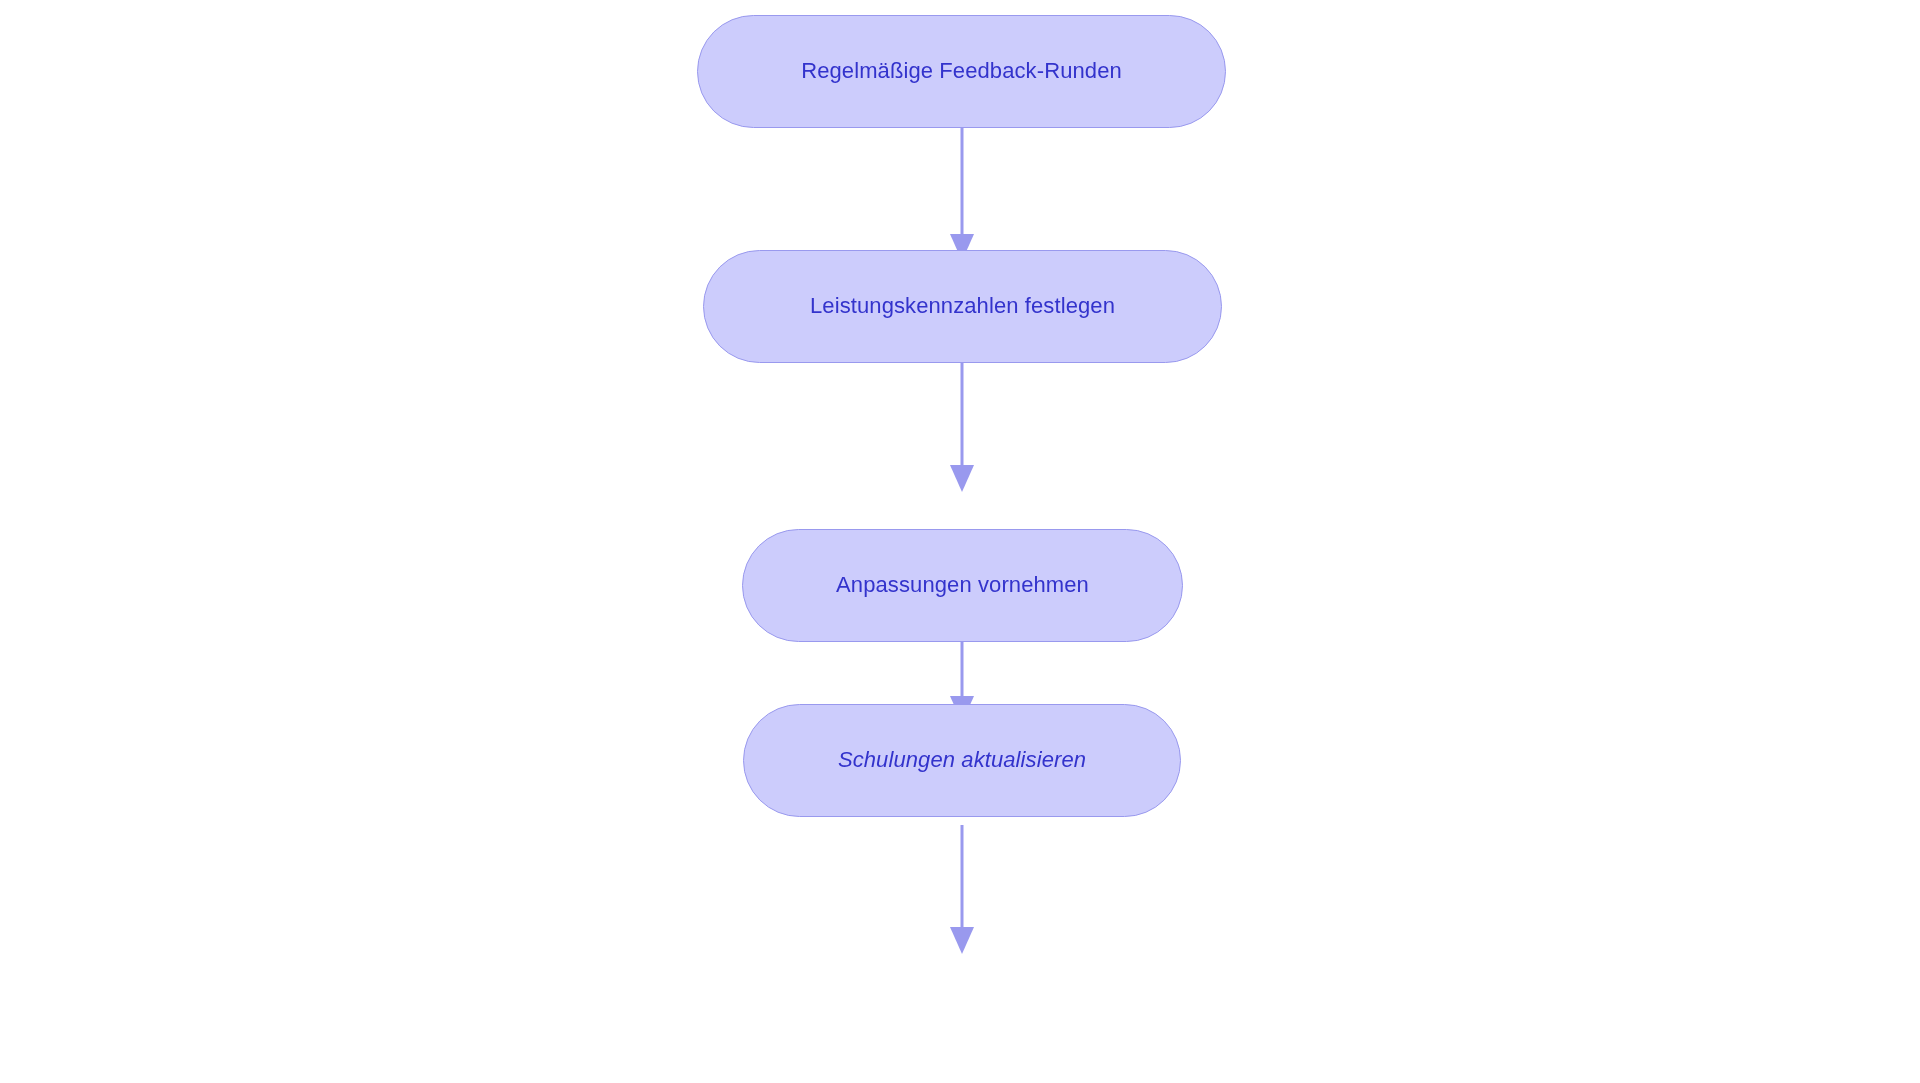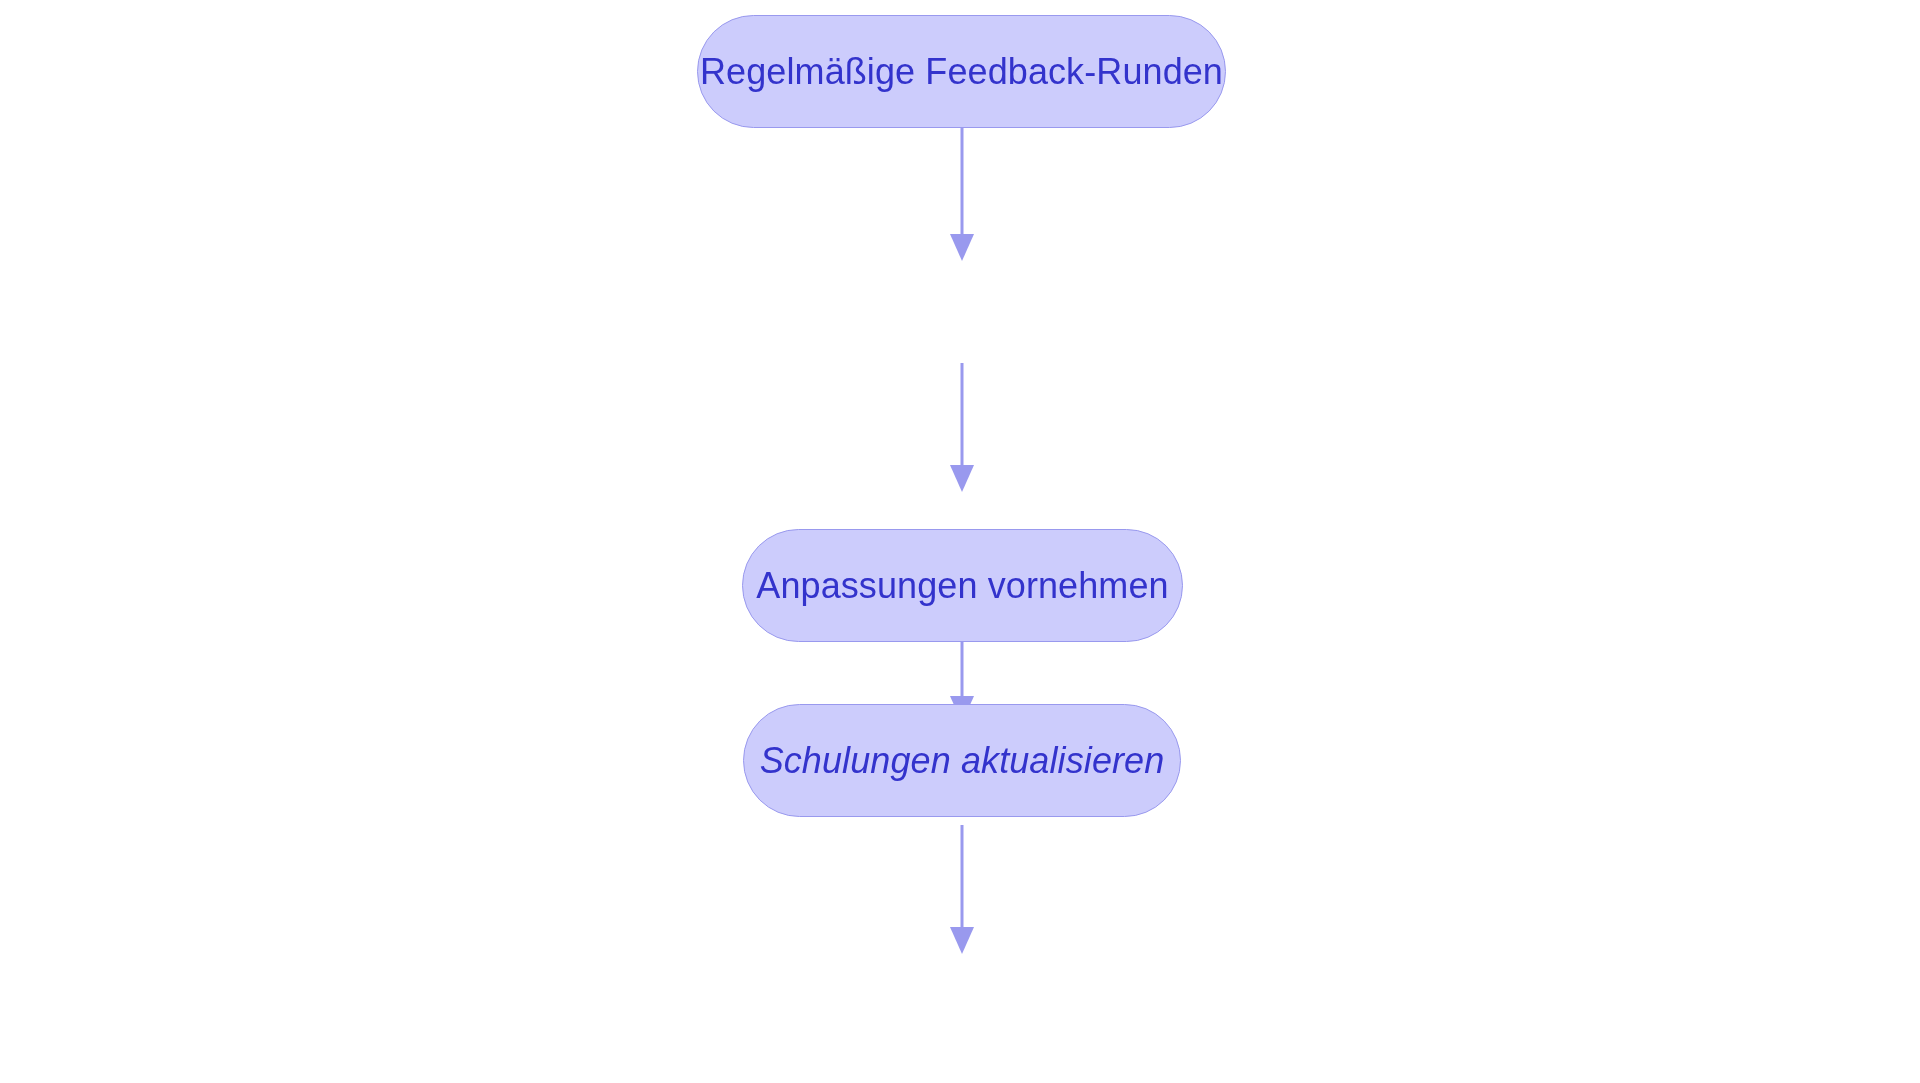--- a/index.html
+++ b/index.html
@@ -40,21 +40,21 @@
     align-items: center;
     justify-content: center;
     background: #ccccfc;
     border: 1.6px solid #9999ee;
     border-radius: 999px;
     z-index: 2;
   }
   .node-label {
     color: #3333cc;
     font-family: "Liberation Sans", "DejaVu Sans", sans-serif;
-    font-size: 36px;
+    font-size: 22px;
     font-weight: 400;
     line-height: 1.1;
     letter-spacing: 0.1px;
     white-space: nowrap;
     text-align: center;
     user-select: none;
   }
 
   
   #node-0 { left: 697px;  top: 15px;   width: 529px; height: 113px; }
@@ -86,20 +86,23 @@
     </g>
     <g>
       <line x1="962" y1="825" x2="962" y2="930" stroke="#9999ee" stroke-width="3" marker-end="url(#arrowhead)"></line>
     </g>
   </svg>
 
   <div class="node" id="node-0">
     <span class="node-label">Regelmäßige Feedback-Runden</span>
   </div>
 
+  <div class="node" id="node-1">
+    <span class="node-label">Leistungskennzahlen festlegen</span>
+  </div>
 
   <div class="node" id="node-2">
     <span class="node-label">Anpassungen vornehmen</span>
   </div>
 
   <div class="node" id="node-3">
     <span class="node-label">Schulungen aktualisieren</span>
   </div>
 
 

